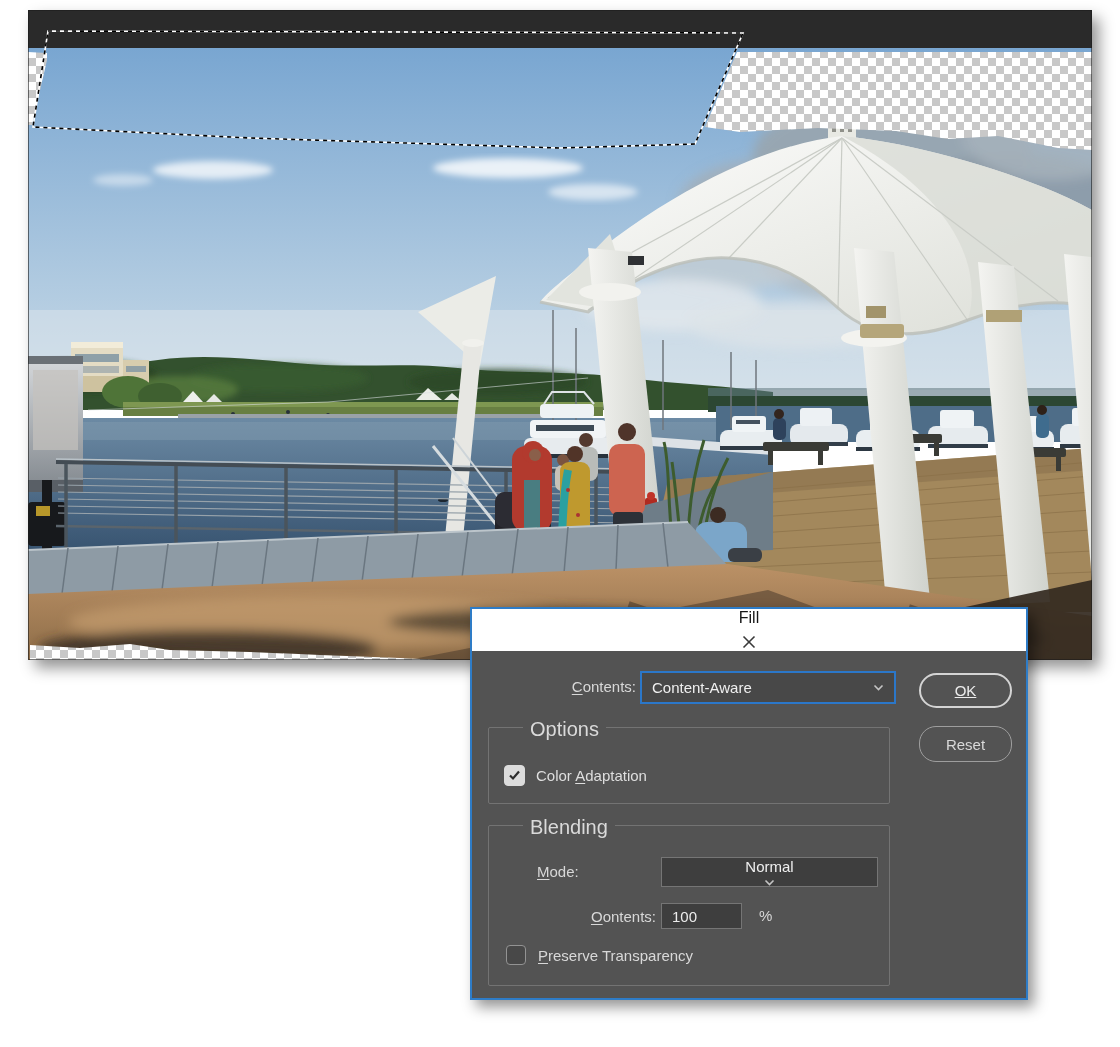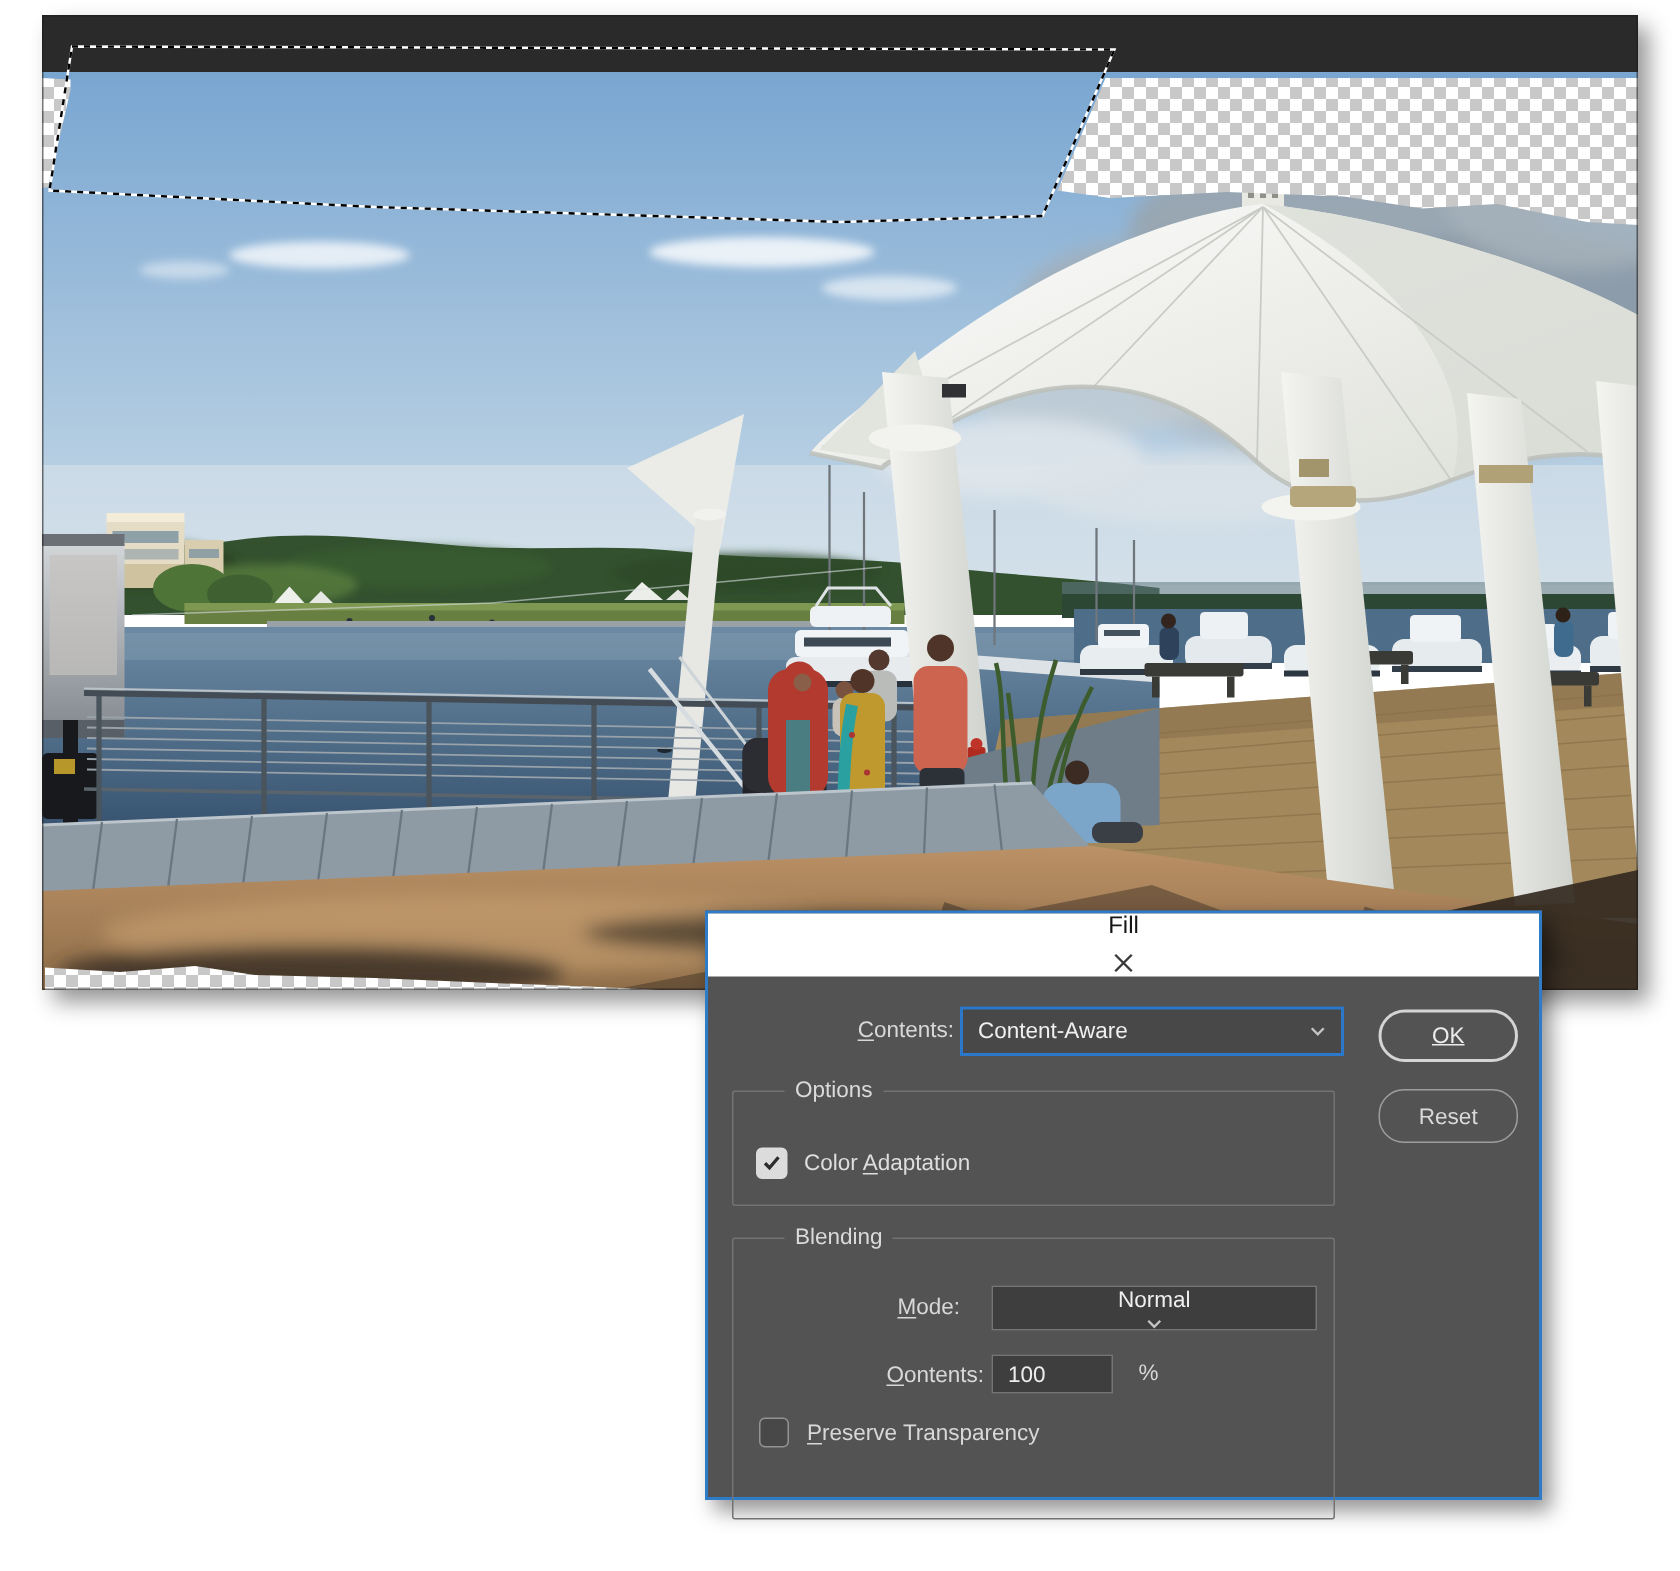--- a/index.html
+++ b/index.html
@@ -26,32 +26,32 @@
          box-sizing:border-box;padding:0 10px;cursor:pointer;}
   .combo .combo-val{font-size:15px;color:#efefef;}
   .combo svg{stroke:#c4c4c4;stroke-width:1.6;fill:none;flex:0 0 auto;}
   .contents-combo{left:168px;top:20px;width:256px;height:33px;background:#484848;border:2px solid #2b77c9;}
   .pill{position:absolute;background:transparent;font-family:"Liberation Sans",sans-serif;
         font-size:15px;cursor:pointer;}
   .ok-btn{left:447px;top:22px;width:93px;height:35px;border:2px solid #d4d4d4;border-radius:18px;color:#ececec;text-decoration:underline;}
   .reset-btn{left:447px;top:75px;width:93px;height:36px;border:1px solid #9e9e9e;border-radius:17px;color:#d9d9d9;}
   .group{position:absolute;left:16px;width:402px;border:1px solid #737373;border-radius:2px;box-sizing:border-box;}
   .options-group{top:76px;height:77px;}
-  .blending-group{top:174px;height:188px;}
+  .blending-group{top:174px;height:161px;}
   .group-title{position:absolute;top:-10px;left:34px;background:#535353;padding:0 7px;
-               font-size:15px;color:#dadada;}
+               font-size:20px;color:#dadada;}
   .checkbox{position:absolute;width:21px;height:21px;border-radius:4px;box-sizing:border-box;
             background:#484848;border:1px solid #939393;display:flex;align-items:center;
             justify-content:center;cursor:pointer;}
   .checkbox svg{visibility:hidden;stroke:#2d2d2d;stroke-width:2.2;fill:none;}
   .checkbox.checked{background:#dcdcdc;border:1px solid #dcdcdc;}
   .checkbox.checked svg{visibility:visible;}
   .ca-checkbox{left:15px;top:37px;}
   .ca-lbl{left:47px;top:39px;color:#dedede;}
-  .mode-lbl{left:24px;top:37px;width:127px;text-align:right;}
+  .mode-lbl{left:48px;top:37px;width:127px;text-align:left;}
   .mode-combo{left:172px;top:31px;width:217px;height:30px;background:#3e3e3e;border:1px solid #757575;flex-direction:column;}
   .opacity-lbl{left:40px;top:82px;width:127px;text-align:right;}
   .opacity-input{position:absolute;left:172px;top:77px;width:81px;height:26px;box-sizing:border-box;
                  background:#3e3e3e;border:1px solid #757575;color:#ececec;font-size:15px;
                  font-family:"Liberation Sans",sans-serif;padding:0 0 0 10px;}
   .pct{left:270px;top:81px;}
   .pt-checkbox{left:17px;top:119px;width:20px;height:20px;}
   .pt-lbl{left:49px;top:121px;}
 </style>
 </head>

